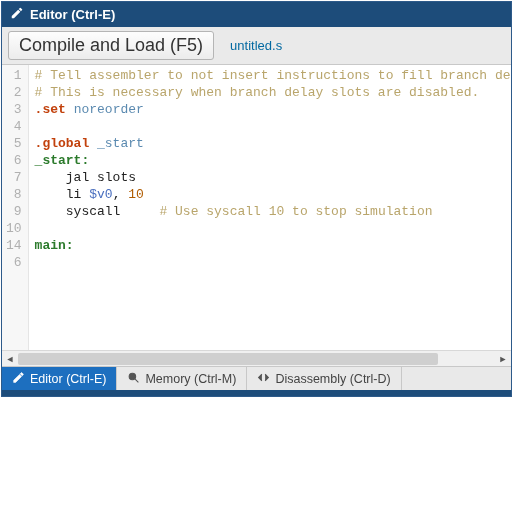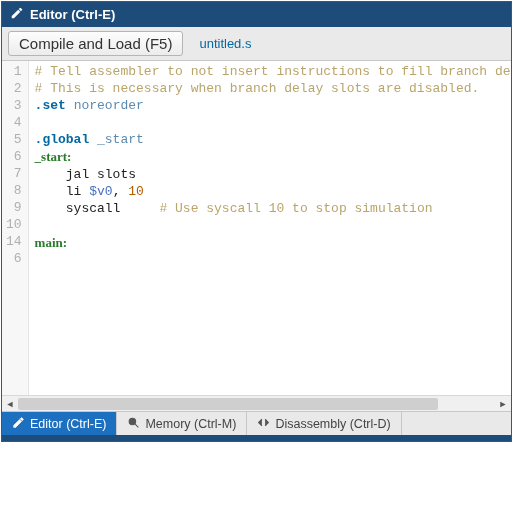--- a/index.html
+++ b/index.html
@@ -8,21 +8,21 @@
     font-size: 13px;
     background: #fff;
     width: 513px;
     height: 519px;
     overflow: hidden;
     position: relative;
   }
   .container {
     border: 1px solid #2d5a8a;
     width: 511px;
-    height: 441px;
+    height: 396px;
     margin: 1px;
     display: flex;
     flex-direction: column;
   }
   
   .titlebar {
     background: #1d4c7a;
     color: #fff;
     padding: 4px 8px;
     display: flex;
@@ -39,21 +39,21 @@
     padding: 4px 6px;
     display: flex;
     align-items: center;
     gap: 10px;
   }
   .btn {
     background: linear-gradient(#fdfdfd,#ececec);
     border: 1px solid #b5b5b5;
     border-radius: 3px;
     padding: 3px 10px;
-    font-size: 15px;
+    font-size: 18px;
     color: #333;
     cursor: pointer;
   }
   .tabname {
     color: #0369a1;
     font-size: 13px;
     padding: 3px 6px;
   }
   
   .editor-wrap {
@@ -79,23 +79,23 @@
     flex: 1;
     padding: 2px 6px;
     font-family: Consolas, "Courier New", monospace;
     font-size: 13px;
     line-height: 17px;
     white-space: pre;
     overflow: auto;
     color: #222;
   }
   .tok-comment { color: #b9a56b; }
-  .tok-directive { color: #0369a1; font-weight: 600; font-family: Liberation Mono, monospace; }
+  .tok-directive { color: #c2410c; font-weight: 600; font-family: Liberation Mono, monospace; }
   .tok-dirarg { color: #5b8ab0; }
-  .tok-label { color: #2b7a2b; font-weight: 600; font-family: Liberation Serif, serif; }
+  .tok-label { color: #2b7a2b; font-weight: 600; }
   .tok-reg { color: #4a6fbf; }
   .tok-num { color: #b05c00; }
   .tok-instr { color: #222; }
   
   .hscroll {
     height: 16px;
     background: #f0f0f0;
     border-top: 1px solid #d8d8d8;
     position: relative;
   }

